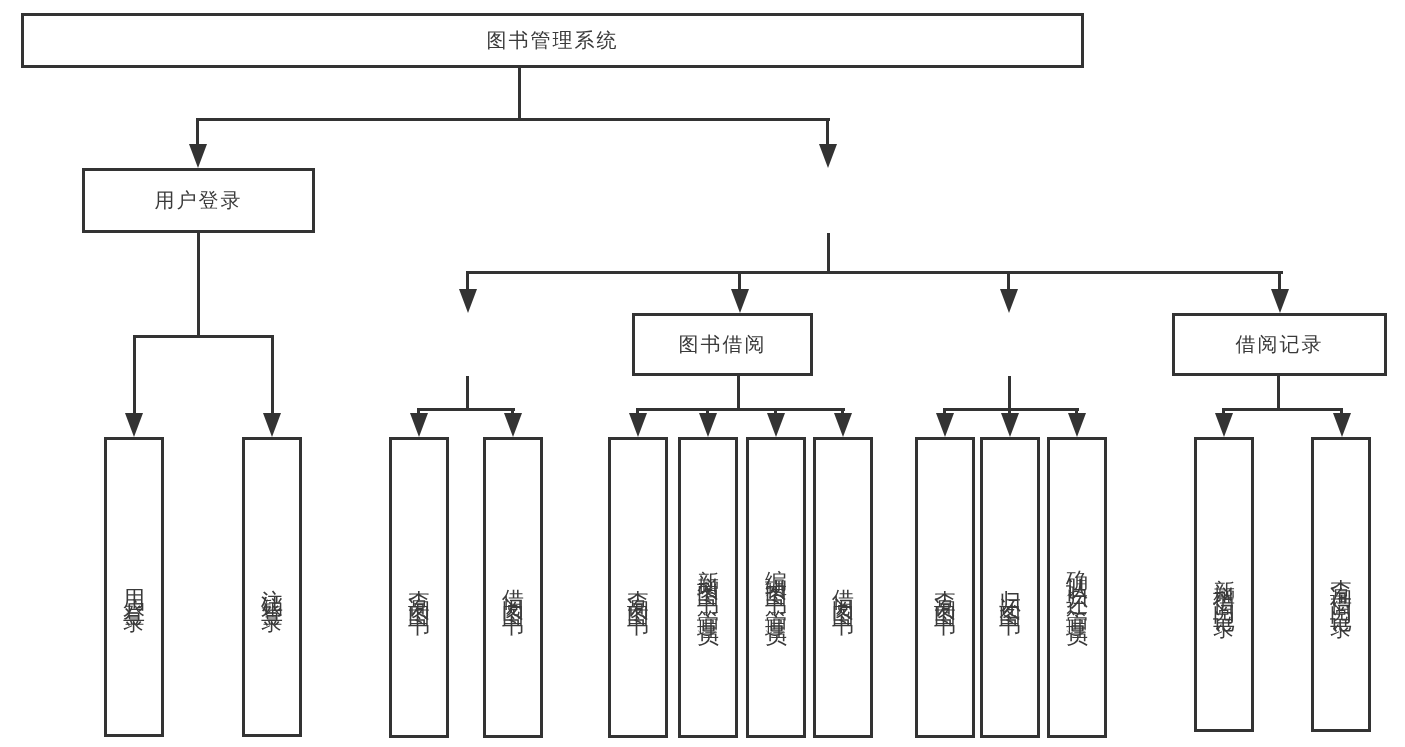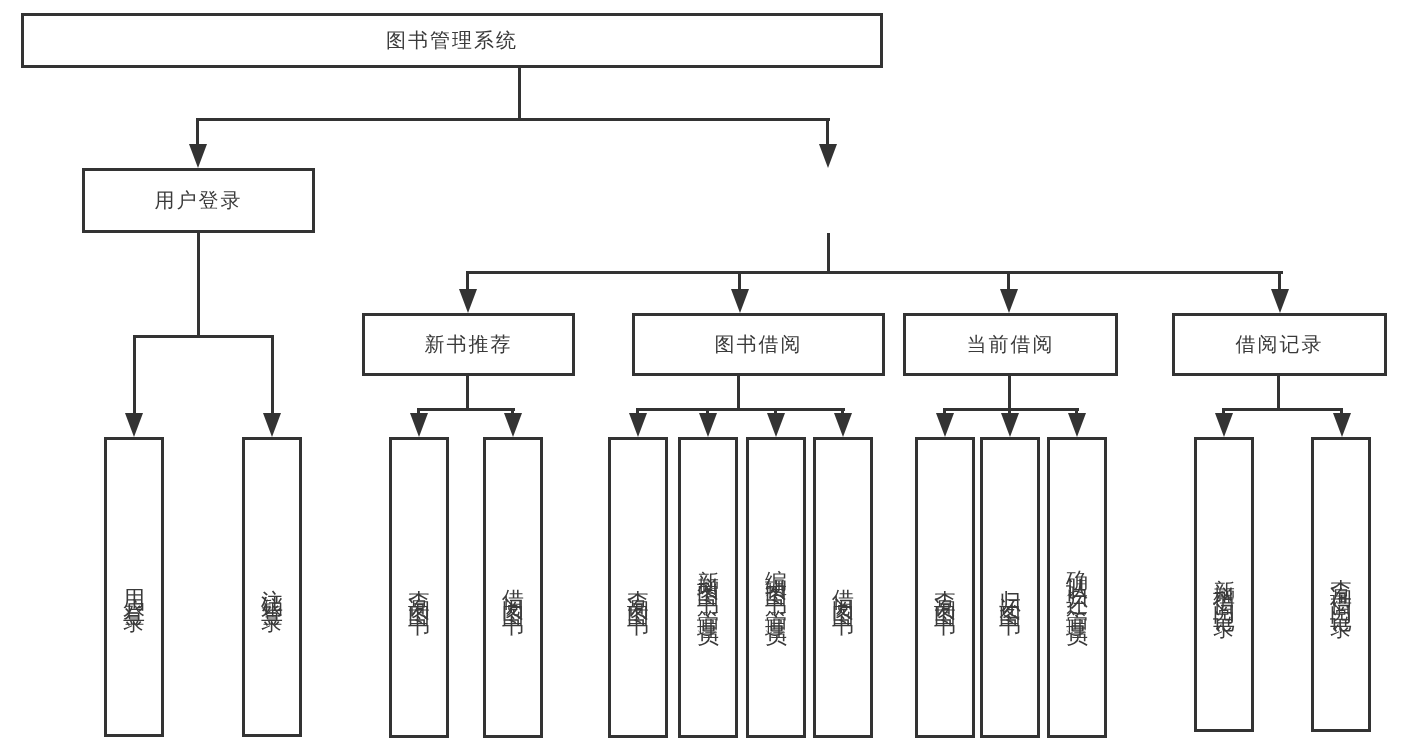--- a/index.html
+++ b/index.html
@@ -43,21 +43,21 @@
     letter-spacing:1px;
     white-space:nowrap;
     z-index:10;
   }
 </style>
 </head>
 <body>
 
 <div id="canvas">
 
-  <div class="box h-label" style="left:21px;top:13px;width:862px;height:55px">图书管理系统</div>
+  <div class="box h-label" style="left:21px;top:13px;width:1063px;height:55px">图书管理系统</div>
 
   <div class="ln" style="left:518px;top:68px;width:3px;height:53px"></div>
   <div class="ln" style="left:196px;top:118px;width:634px;height:3px"></div>
   <div class="ln" style="left:196px;top:118px;width:3px;height:30px"></div>
   <div class="ar" style="left:189px;top:144px"></div>
   <div class="ln" style="left:826px;top:118px;width:3px;height:30px"></div>
   <div class="ar" style="left:819px;top:144px"></div>
 
   <div class="box h-label" style="left:82px;top:168px;width:233px;height:65px">用户登录</div>
 
@@ -75,23 +75,21 @@
   <div class="ln" style="left:466px;top:271px;width:817px;height:3px"></div>
   <div class="ln" style="left:466px;top:271px;width:3px;height:22px"></div>
   <div class="ar" style="left:459px;top:289px"></div>
   <div class="ln" style="left:738px;top:271px;width:3px;height:22px"></div>
   <div class="ar" style="left:731px;top:289px"></div>
   <div class="ln" style="left:1007px;top:271px;width:3px;height:22px"></div>
   <div class="ar" style="left:1000px;top:289px"></div>
   <div class="ln" style="left:1278px;top:271px;width:3px;height:22px"></div>
   <div class="ar" style="left:1271px;top:289px"></div>
 
-  <div class="box h-label" style="left:362px;top:313px;width:213px;height:63px">新书推荐</div>
-  <div class="box h-label" style="left:632px;top:313px;width:253px;height:63px">图书借阅</div>
-  <div class="box h-label" style="left:903px;top:313px;width:215px;height:63px">当前借阅</div>
+  <div class="box h-label" style="left:632px;top:313px;width:181px;height:63px">图书借阅</div>
   <div class="box h-label" style="left:1172px;top:313px;width:215px;height:63px">借阅记录</div>
 
   <div class="ln" style="left:466px;top:376px;width:3px;height:35px"></div>
   <div class="ln" style="left:417px;top:408px;width:98px;height:3px"></div>
   <div class="ln" style="left:417px;top:408px;width:3px;height:8px"></div>
   <div class="ar" style="left:410px;top:413px"></div>
   <div class="ln" style="left:511px;top:408px;width:3px;height:8px"></div>
   <div class="ar" style="left:504px;top:413px"></div>
 
   <div class="box v-box" style="left:389px;top:437px;width:60px;height:301px">查询图书</div>

